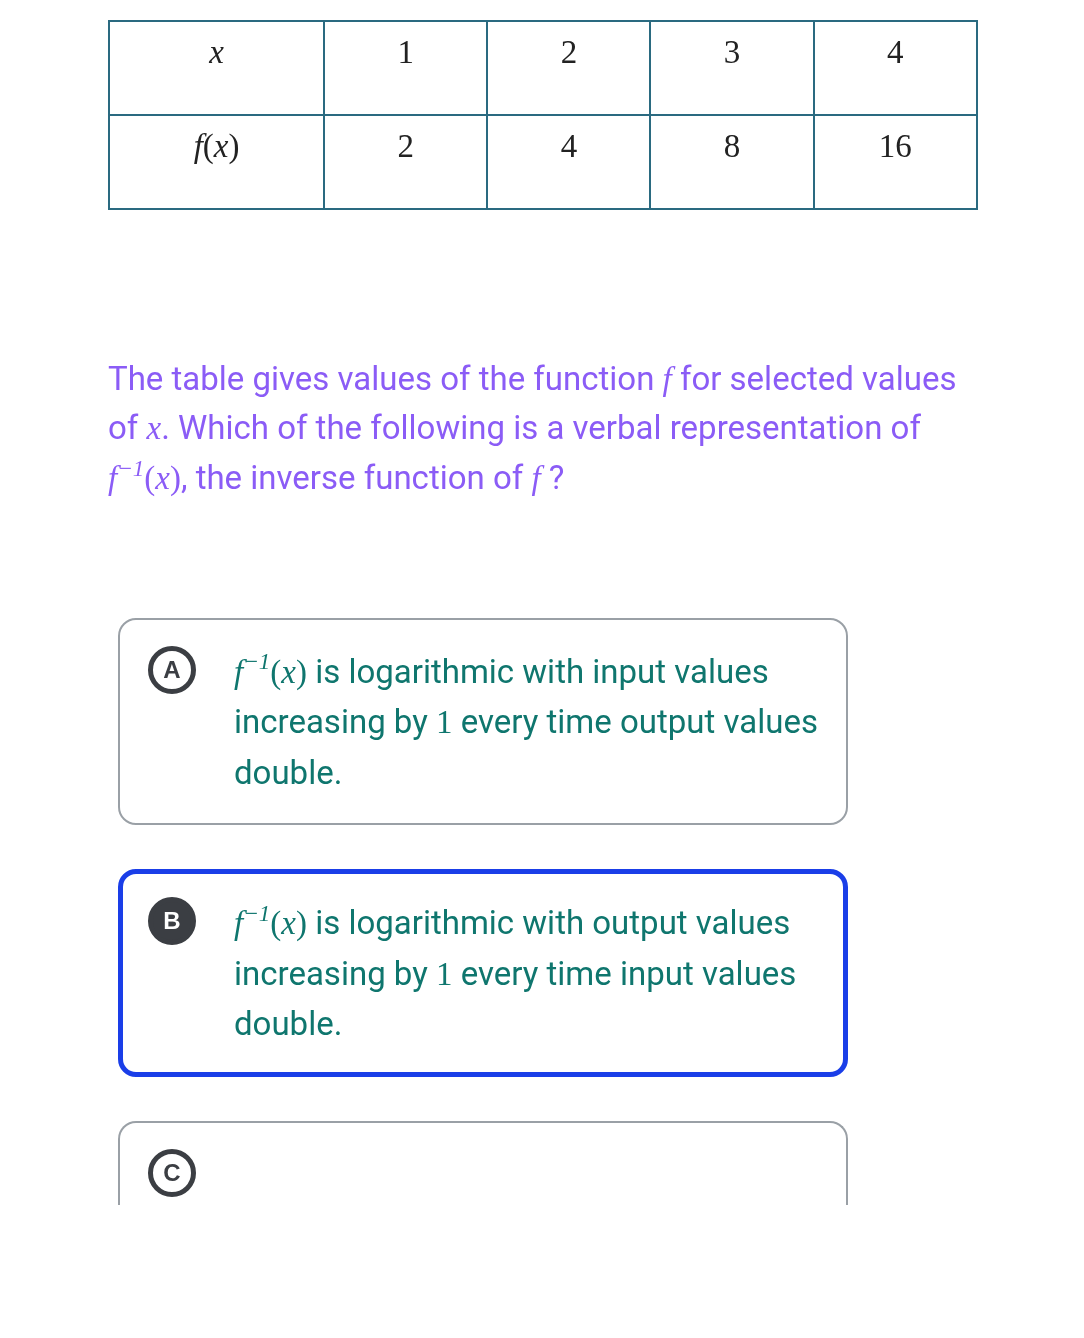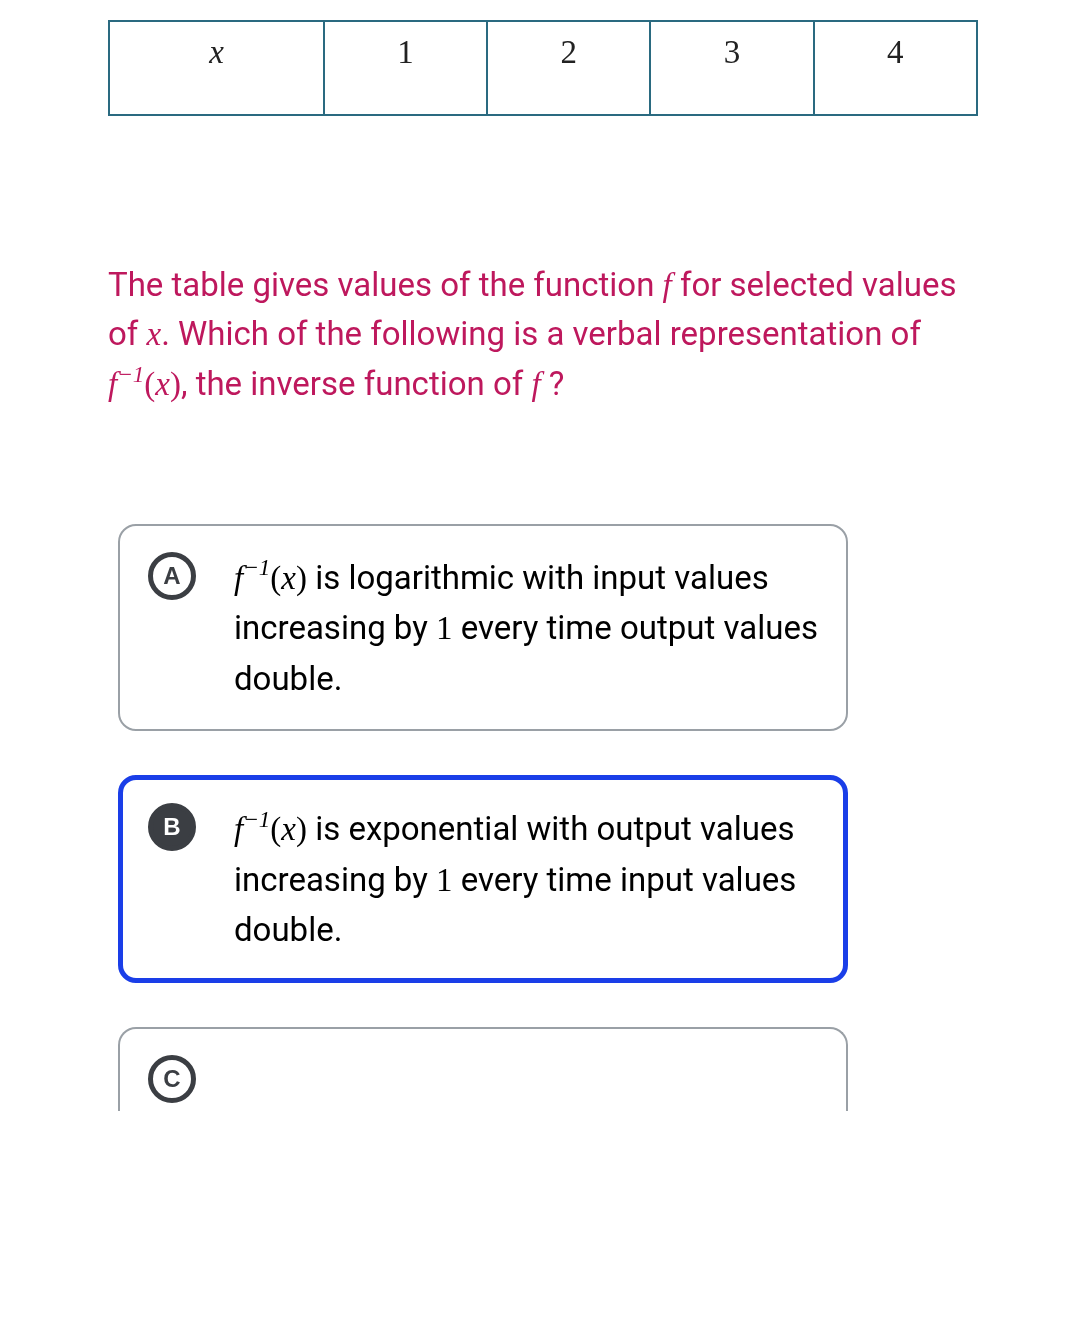--- a/index.html
+++ b/index.html
@@ -44,21 +44,21 @@
     font-style: italic;
   }
   .fx .paren {
     font-style: normal;
   }
   
   .qtext {
     margin: 145px 110px 0 108px;
     font-size: 33px;
     line-height: 1.45;
-    color: #be185d;
+    color: #8b5cf6;
   }
   .mathvar {
     font-family: "Times New Roman", Georgia, serif;
     font-style: italic;
   }
   .finv {
     font-family: "Times New Roman", Georgia, serif;
     font-style: italic;
     white-space: nowrap;
   }
@@ -105,36 +105,47 @@
     margin-top: 0px;
   }
   .option.selected .bubble {
     background: #3b3e43;
     color: #fff;
     border-color: #3b3e43;
   }
   .option .opttext {
     font-size: 33px;
     line-height: 1.5;
-    color: #000000;
+    color: #0f766e;
   }
 </style>
 </head>
 <body>
 
 <div class="page">
 
   <table class="tbl">
     <tbody>
         <tr>
       <td class="rowhead"><span class="mathvar">x</span></td>
       <td class="cell">1</td>
       <td class="cell">2</td>
       <td class="cell">3</td>
       <td class="cell">4</td>
+    </tr>
+    <tr>
+      <td class="rowhead">
+        <span class="fx">
+          <span>f</span><span class="paren">(</span><span>x</span><span class="paren">)</span>
+        </span>
+      </td>
+      <td class="cell">2</td>
+      <td class="cell">4</td>
+      <td class="cell">8</td>
+      <td class="cell">16</td>
     </tr>
   </tbody>
     </table>
 
   <div class="qtext">
     <span>The table gives values of the function </span><span class="mathvar">f</span><span> for selected values of </span><span class="mathvar">x</span><span>. Which of the following is a verbal representation of </span><span class="finv"><span>f</span><sup>−1</sup><span class="paren">(</span><span>x</span><span class="paren">)</span></span><span>, the inverse function of </span><span class="mathvar">f</span><span> ?</span>
   </div>
 
   <div class="options">
 
@@ -145,21 +156,21 @@
       <div class="opttext">
         <span class="finv"><span>f</span><sup>−1</sup><span class="paren">(</span><span>x</span><span class="paren">)</span></span><span> is logarithmic with input values increasing by </span><span style="font-family:'Times New Roman',serif;">1</span><span> every time output values double.</span>
       </div>
     </div>
 
     <div class="option selected">
       <div class="bubble">
         <span>B</span>
       </div>
       <div class="opttext">
-        <span class="finv"><span>f</span><sup>−1</sup><span class="paren">(</span><span>x</span><span class="paren">)</span></span><span> is exponential with output values increasing by </span><span style="font-family:'Times New Roman',serif;">1</span><span> every time input values double.</span>
+        <span class="finv"><span>f</span><sup>−1</sup><span class="paren">(</span><span>x</span><span class="paren">)</span></span><span> is logarithmic with output values increasing by </span><span style="font-family:'Times New Roman',serif;">1</span><span> every time input values double.</span>
       </div>
     </div>
 
     <div class="option" style="margin-bottom:0; border-bottom:none; border-bottom-left-radius:0; border-bottom-right-radius:0; padding-bottom:8px;">
       <div class="bubble">
         <span>C</span>
       </div>
     </div>
 
   </div>

